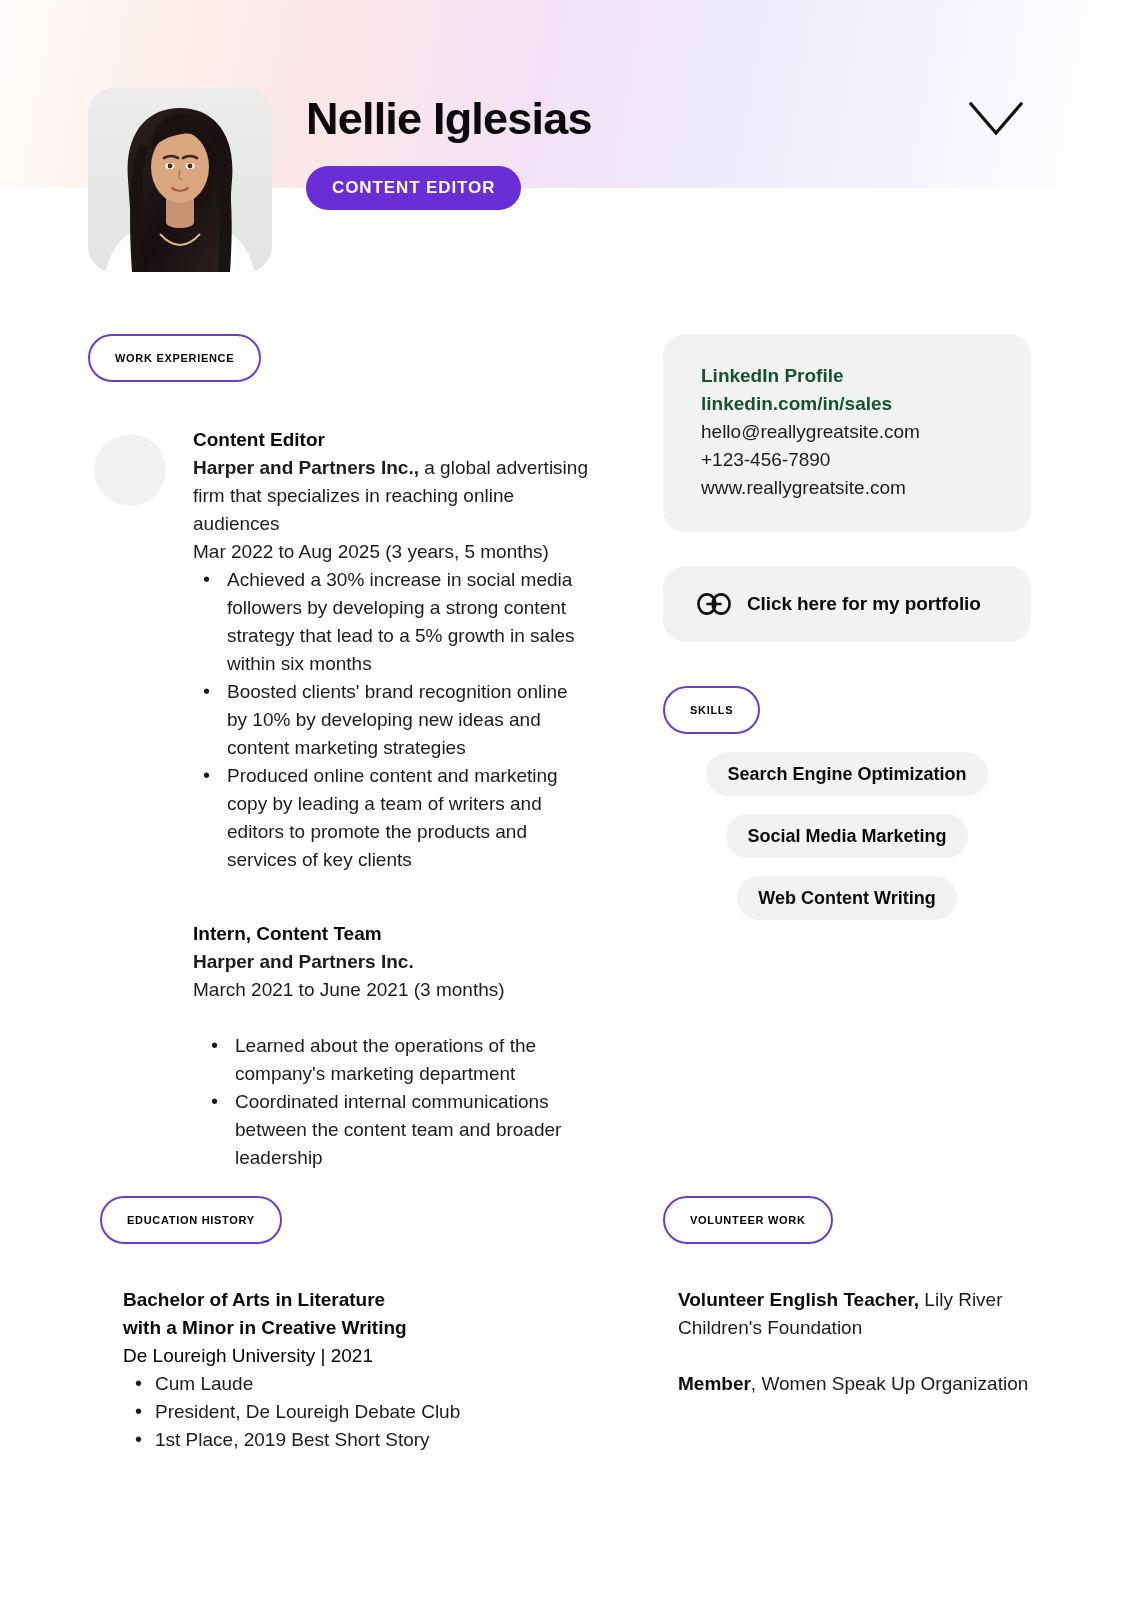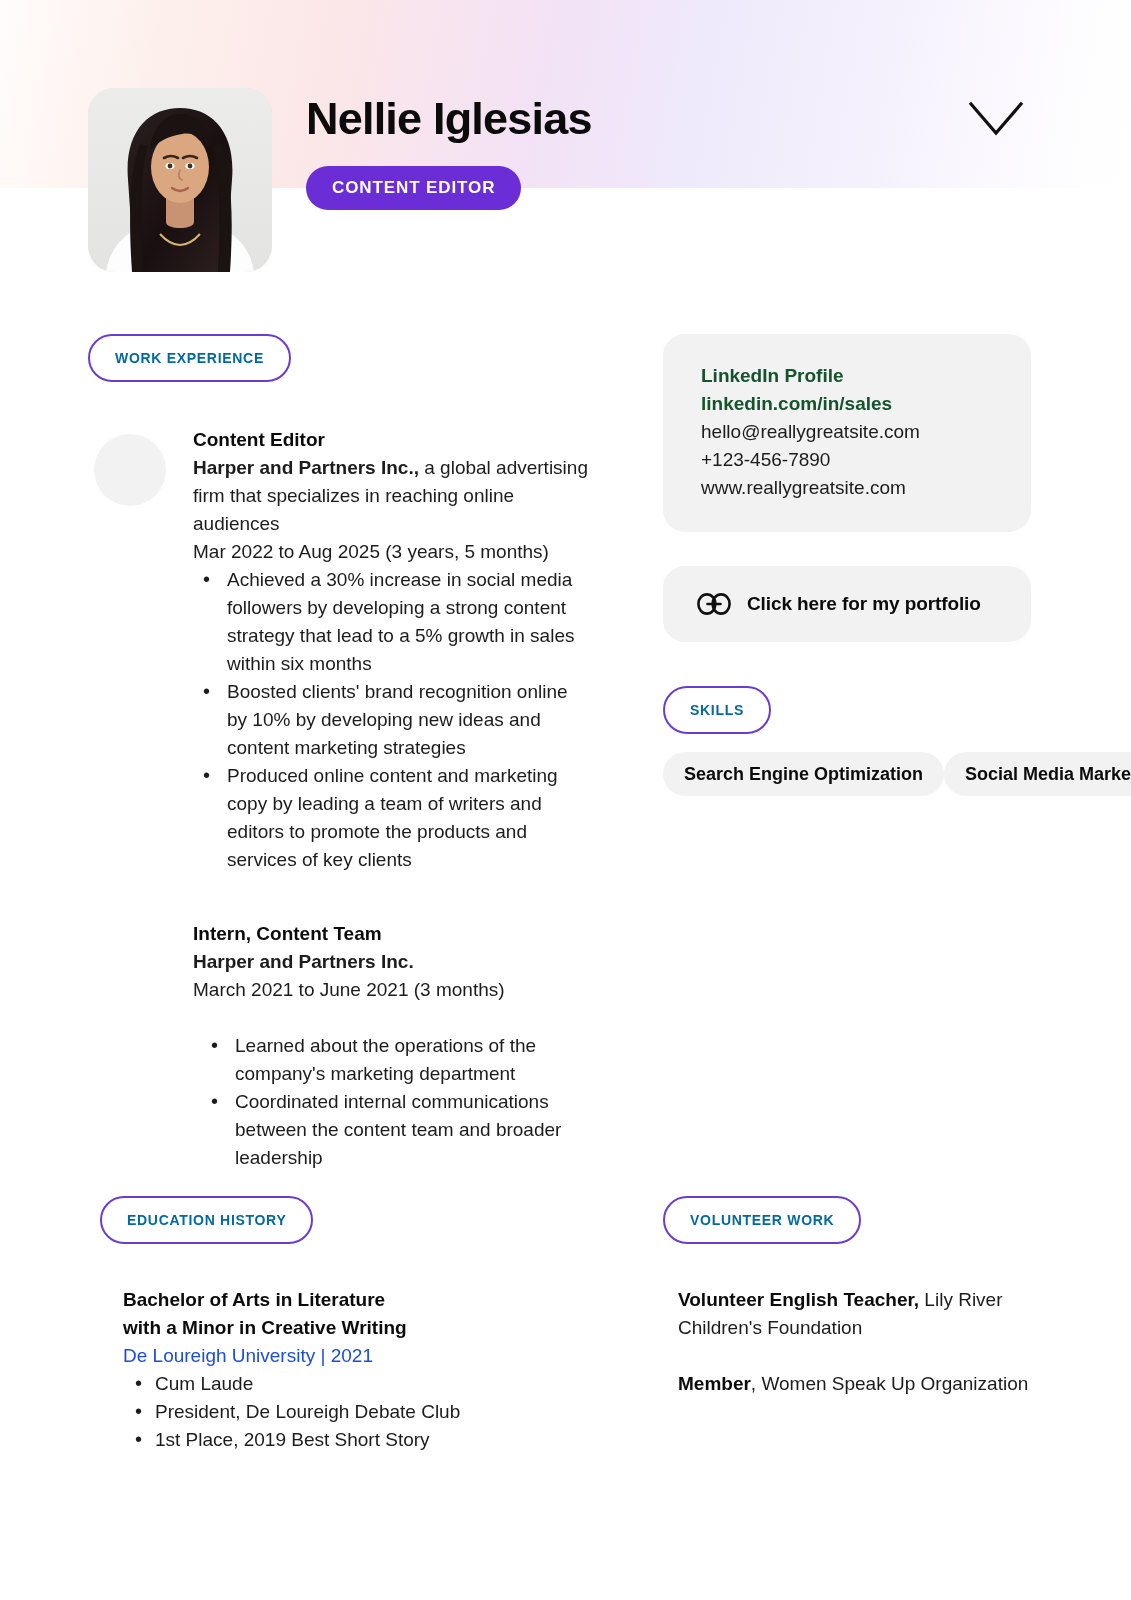--- a/index.html
+++ b/index.html
@@ -110,24 +110,24 @@
 
   
   .section-pill {
     display: inline-flex;
     align-items: center;
     justify-content: center;
     border: 2.5px solid #6c3bd1;
     border-radius: 26px;
     height: 48px;
     padding: 0 25px;
-    font-size: 14px;
+    font-size: 11px;
     font-weight: 700;
     letter-spacing: 0.7px;
-    color: #0369a1;
+    color: #000000;
     background: transparent;
     white-space: nowrap;
   }
 
   
   .work-block { position: relative; margin-top: 44px; }
 
   .logo-dot {
     position: absolute;
     left: 6px;
@@ -188,21 +188,21 @@
   .edu-body { margin-top: 42px; margin-left: 23px; }
   .edu-degree {
     font-size: 19px;
     font-weight: 700;
     line-height: 28px;
     color: #0b0b0b;
   }
   .edu-school {
     font-size: 19px;
     line-height: 28px;
-    color: #1d4ed8;
+    color: #000000;
   }
   .edu-section ul.bullets li { padding-left: 32px; }
   .edu-section ul.bullets li::before { left: 12px; }
 
   
   .contact-card {
     background: #f2f2f2;
     border-radius: 22px;
     padding: 28px 38px 30px 38px;
   }
@@ -249,21 +249,21 @@
     background: #f2f2f2;
     border-radius: 22px;
     height: 44px;
     line-height: 44px;
     padding: 0 21px;
     font-size: 18px;
     font-weight: 700;
     color: #0b0b0b;
     white-space: nowrap;
   }
-  .skills-list { display: flex; flex-direction: row; align-items: center; }
+  .skills-list { display: flex; flex-direction: column; align-items: center; }
 
   
   .vol-section { position: absolute; left: 663px; top: 1196px; width: 380px; }
   .vol-body { margin-top: 42px; margin-left: 15px; }
   .vol-entry {
     font-size: 19px;
     line-height: 28px;
     color: #1c1c1c;
   }
   .vol-entry b { font-weight: 700; color: #0b0b0b; }
@@ -392,20 +392,21 @@
       <span class="portfolio-label">Click here for my portfolio</span>
     </div>
 
     <div class="skills-heading">
       <div class="section-pill">SKILLS</div>
     </div>
 
     <div class="skills-list">
       <span class="skill-pill">Search Engine Optimization</span>
       <span class="skill-pill">Social Media Marketing</span>
+      <span class="skill-pill">Web Content Writing</span>
     </div>
   </div>
 
   <div class="edu-section">
     <div class="section-pill">EDUCATION HISTORY</div>
     <div class="edu-body">
       <div class="edu-degree">Bachelor of Arts in Literature</div>
       <div class="edu-degree">with a Minor in Creative Writing</div>
       <div class="edu-school">De Loureigh University | 2021</div>
       <ul class="bullets">

